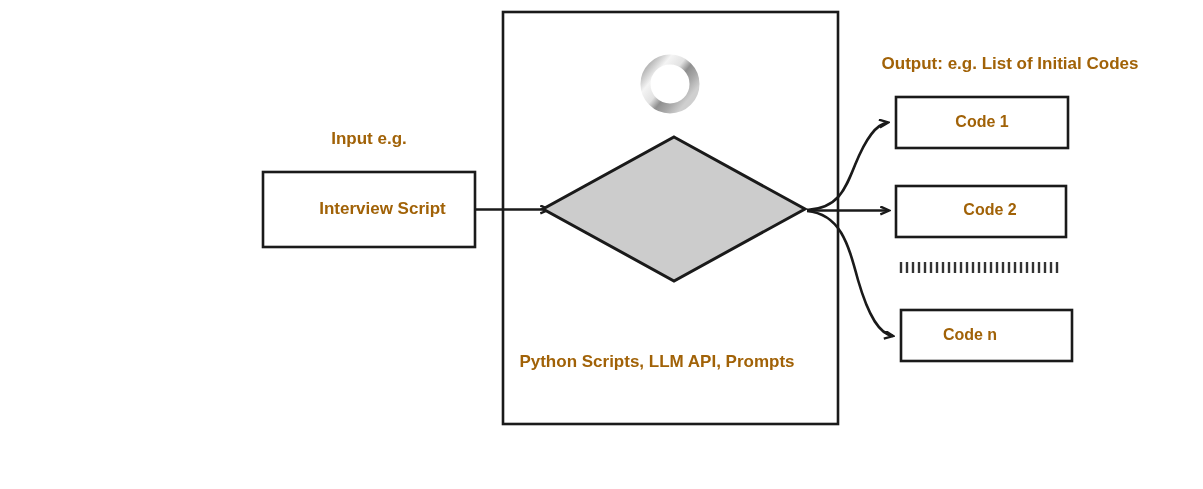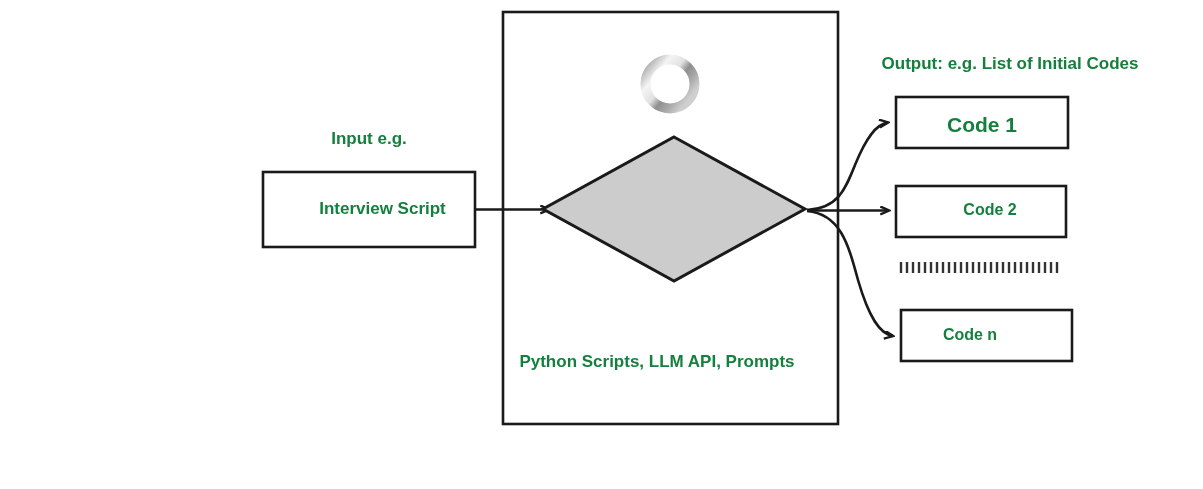--- a/index.html
+++ b/index.html
@@ -21,21 +21,21 @@
     position: absolute;
     left: 0;
     top: 0;
     width: 1203px;
     height: 489px;
   }
   .lbl {
     position: absolute;
     font-family: "Liberation Sans", sans-serif;
     font-weight: bold;
-    color: #15803d;
+    color: #a16207;
     white-space: pre;
     text-align: center;
     line-height: 1.18;
     pointer-events: none;
   }
   .lbl-input-title {
     left: 262px;
     top: 129px;
     width: 214px;
     font-size: 17px;
@@ -61,21 +61,21 @@
   .lbl-output-title {
     left: 830px;
     top: 54px;
     width: 360px;
     font-size: 17px;
   }
   .lbl-code1 {
     left: 896px;
     top: 113px;
     width: 172px;
-    font-size: 21px;
+    font-size: 16px;
   }
   .lbl-code2 {
     left: 896px;
     top: 201px;
     width: 172px;
     font-size: 16px;
     padding-left: 8px;
   }
   .lbl-coden {
     left: 900px;

